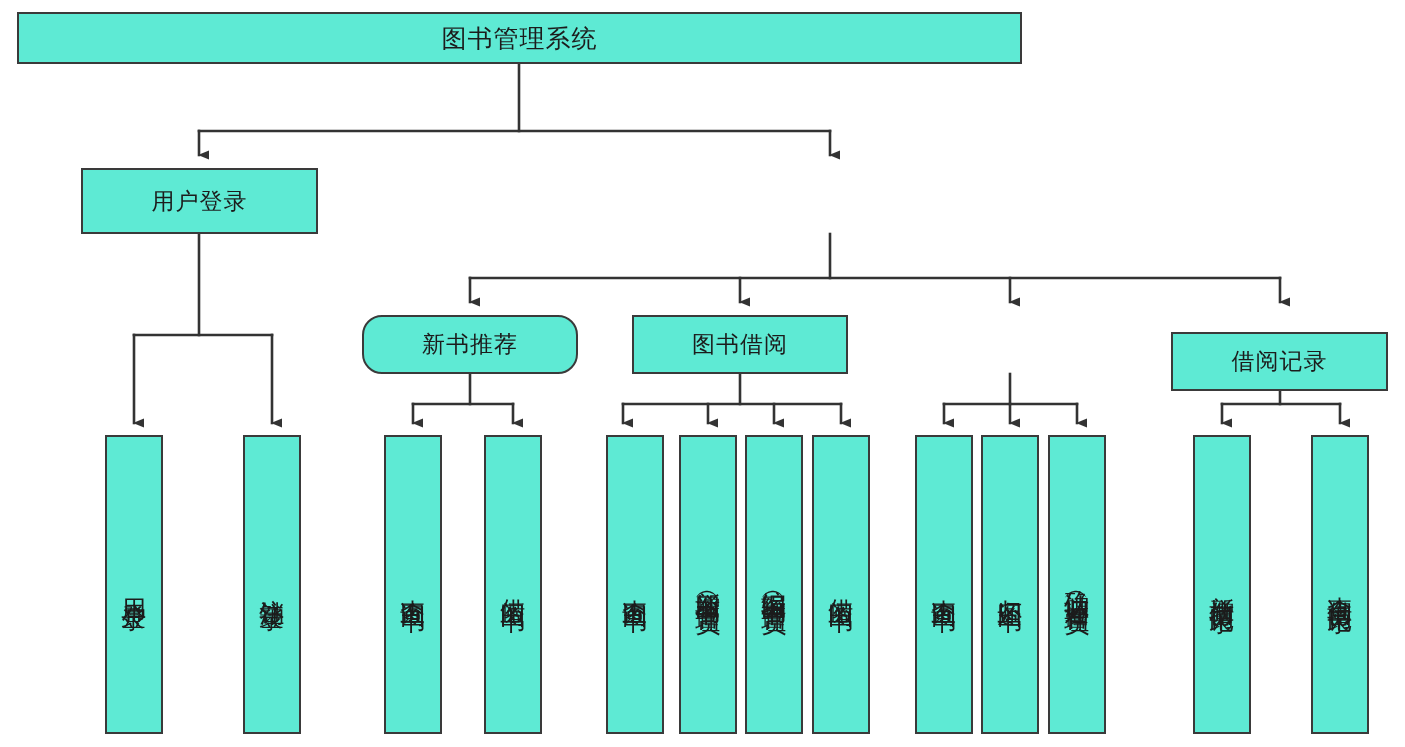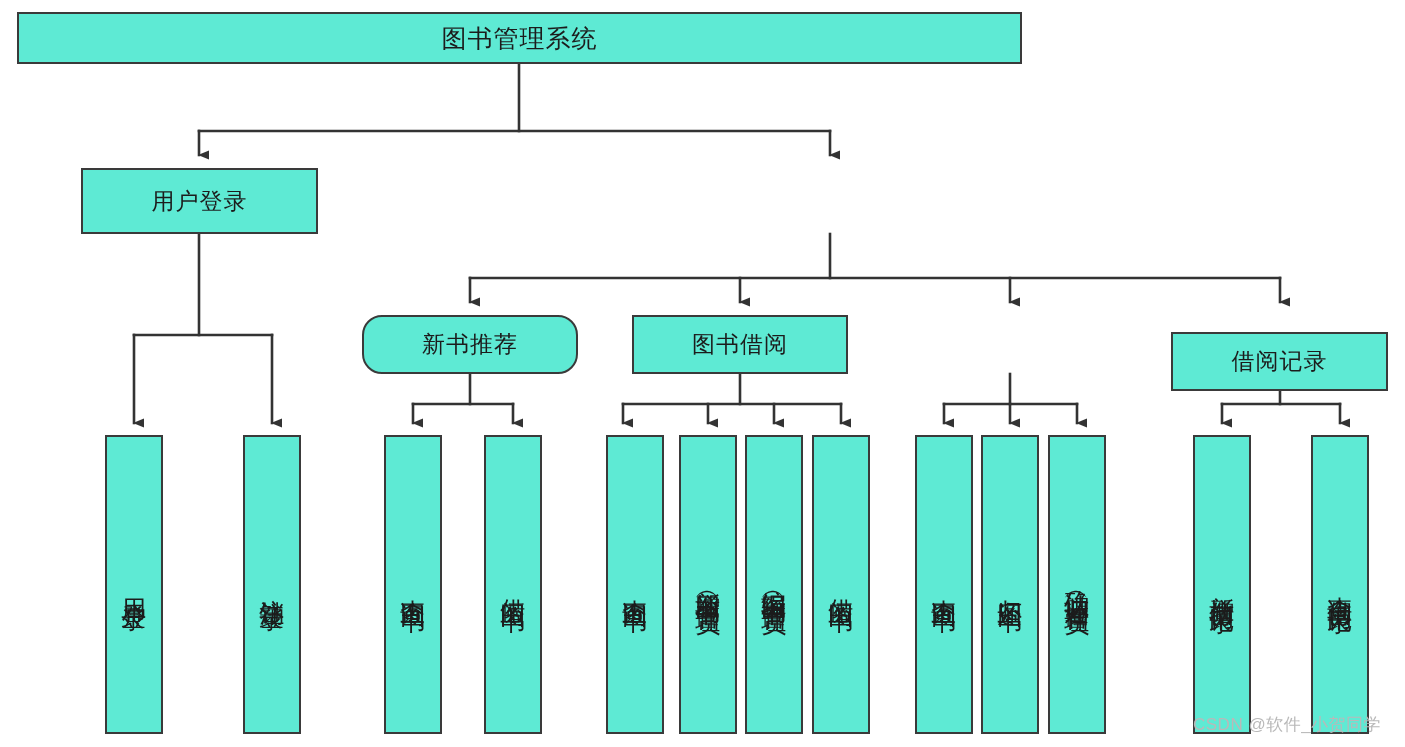--- a/index.html
+++ b/index.html
@@ -152,15 +152,14 @@
     <span class="vtxt">确认归还（管理员）</span>
   </div>
 
   <div class="node v" style="left:1193px;top:435px;width:58px;height:299px;">
     <span class="vtxt">新增借阅记录</span>
   </div>
   <div class="node v" style="left:1311px;top:435px;width:58px;height:299px;">
     <span class="vtxt">查询借阅记录</span>
   </div>
 
-  <div class="watermark">CSDN @软件_小贺同学</div>
 
 </div>
 
 </body></html>

